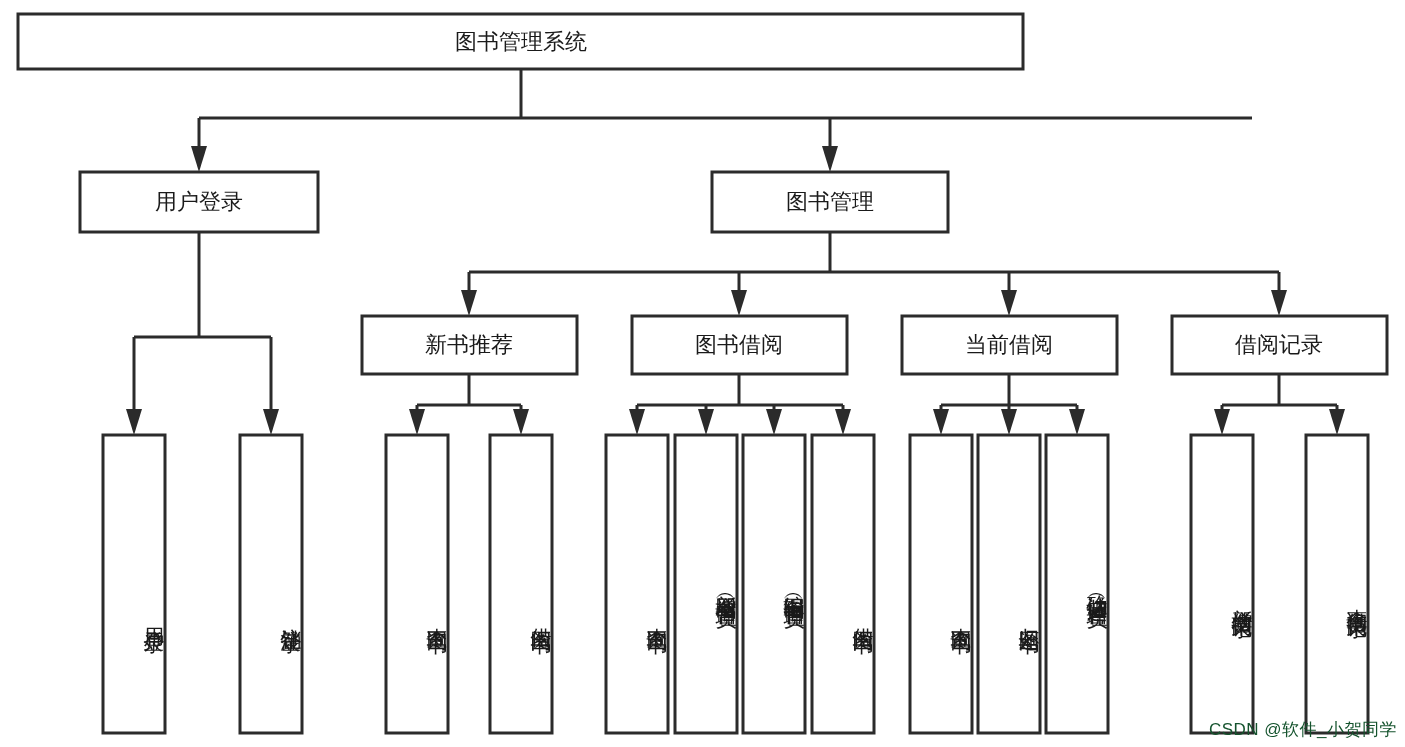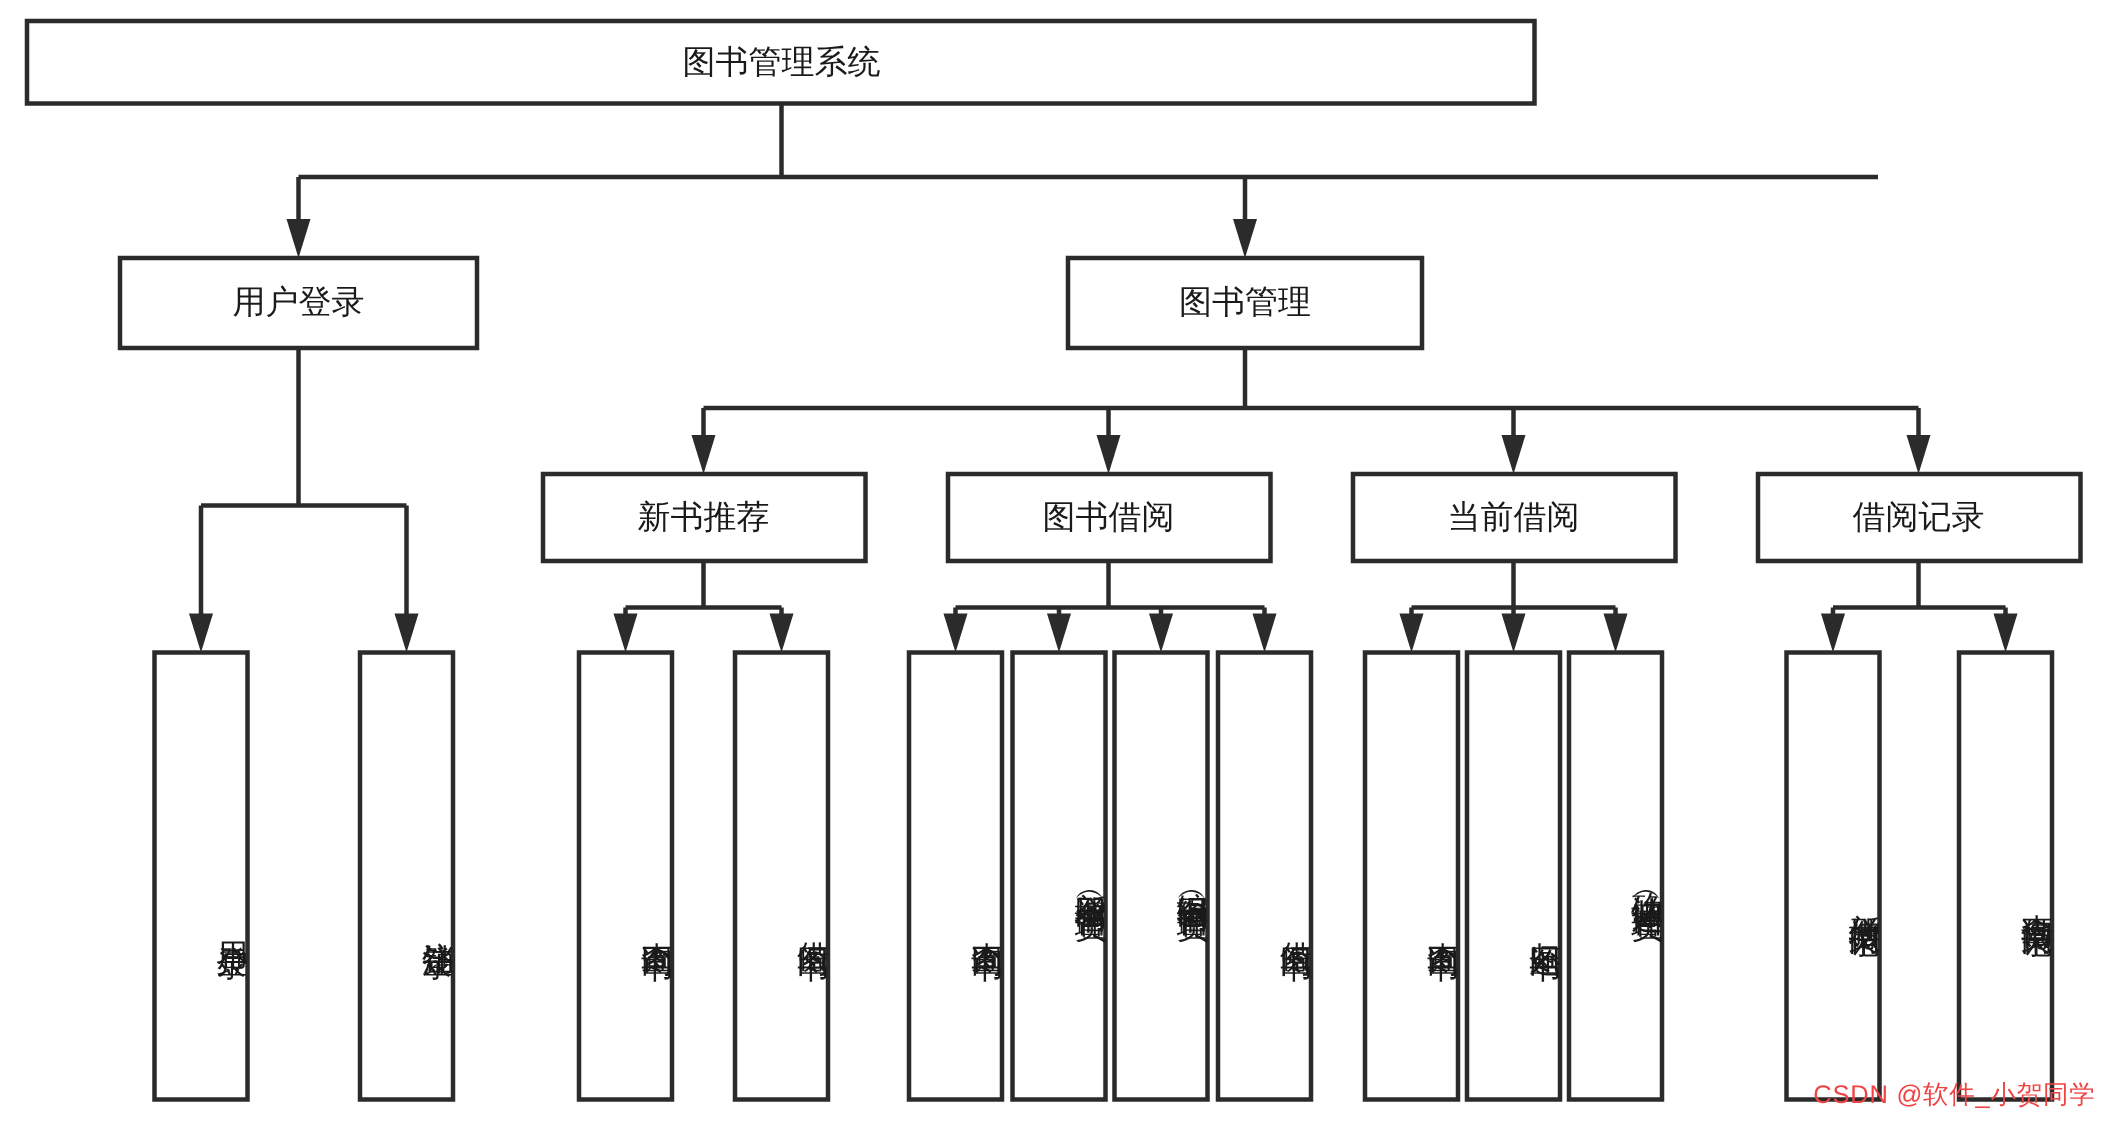--- a/index.html
+++ b/index.html
@@ -62,21 +62,21 @@
     align-items: flex-start;
     justify-content: center;
     pointer-events: none;
   }
   .watermark {
     position: absolute;
     right: 8px;
     bottom: 6px;
     font-family: "Liberation Sans", "DejaVu Sans", sans-serif;
     font-size: 17px;
-    color: #ef4444;
+    color: #14532d;
     white-space: nowrap;
     letter-spacing: 0.5px;
   }
 </style>
 </head>
 <body>
 
 <div id="diagram-root">
 
   <svg class="diagram-canvas" viewBox="0 0 1405 747" xmlns="http://www.w3.org/2000/svg">

